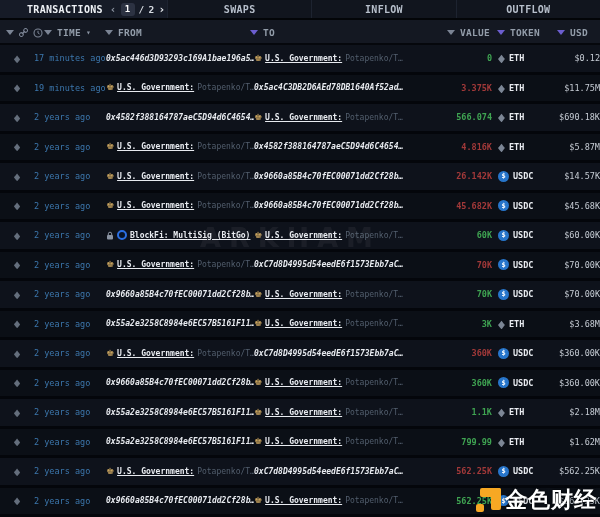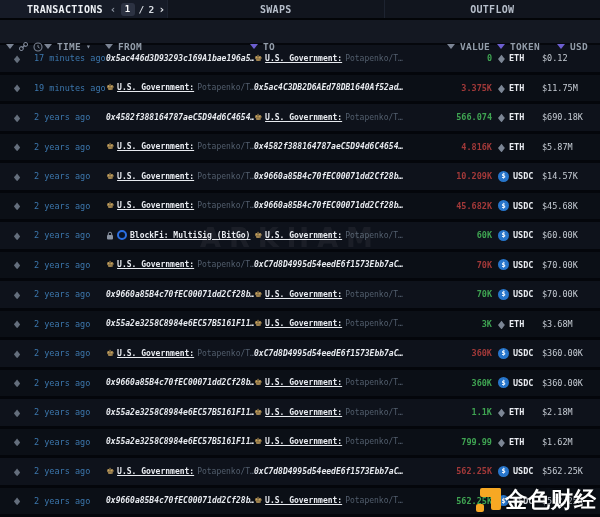--- a/index.html
+++ b/index.html
@@ -18,41 +18,41 @@
   .pager { display:flex; align-items:center; gap:4px; color:#aeb6c2; font-weight:bold; }
   .chev { color:#8b93a1; font-size:11px; cursor:pointer; }
   .chev.next { color:#e7eaef; }
   .pagebadge { background:#2c3242; color:#fff; border-radius:3px; padding:0 4px;
                height:13px; line-height:13px; font-size:9px; cursor:pointer; }
   .pagesep, .pagetotal { font-size:9.5px; color:#d6dbe2; }
 
   
   .colhead { position:relative; height:25px; background:#141822; border-bottom:2px solid #05070c;
              font-size:9.5px; font-weight:bold; color:#939daa; letter-spacing:.3px; }
-  .hgroup { position:absolute; top:14px; height:25px; display:flex; align-items:center; gap:5px; }
+  .hgroup { position:absolute; top:0; height:25px; display:flex; align-items:center; gap:5px; }
   .funnel { width:0; height:0; border-left:4px solid transparent; border-right:4px solid transparent;
             border-top:5px solid #7b8494; display:inline-block; cursor:pointer; }
   .funnel.purple { border-top-color:#6c5ecf; }
   .caret { color:#8a93a2; font-size:8px; }
   .hicon { display:inline-flex; cursor:pointer; }
 
   
   .rows { display:flex; flex-direction:column; height:472px; }
   .row { flex:1; display:flex; align-items:center; border-bottom:3px solid #04060b;
          background:#0e121b; cursor:pointer; }
   .row.even { background:#0b0f16; }
   .cell { white-space:nowrap; overflow:hidden; font-size:8.5px; }
   .c-chain { flex:0 0 34px; display:flex; justify-content:center; }
   .c-time  { flex:0 0 72px; color:#3c77ad; }
   .c-from  { flex:0 0 148px; display:flex; align-items:center; gap:3px; font-size:8px; }
   .c-to    { flex:0 0 184px; display:flex; align-items:center; gap:3px; font-size:8px; }
   .c-value { flex:0 0 54px; text-align:right; font-weight:bold; }
   .c-token { flex:0 0 50px; display:flex; align-items:center; gap:4px; padding-left:6px;
              color:#e8ebf0; font-weight:bold; }
-  .c-usd   { flex:1; padding-right:7px; color:#c6ccd4; }
+  .c-usd   { flex:1; text-align:right; color:#c6ccd4; }
   .green { color:#3fa452; }
   .red   { color:#a23939; }
   .addr { color:#e8ebf0; font-weight:bold;font-style:italic; }
   .ent  { color:#e8ebf0; font-weight:bold;text-decoration:underline; }
   .dim  { color:#535f6e; }
   .ethmark { color:#646e7c; font-size:8px; transform:scaleY(1.25); display:inline-block;
              font-family:"DejaVu Sans", sans-serif; }
   .ethmark.tok { color:#7c8695; font-size:9px; }
   .crown { color:#c8a35e; font-size:9px; line-height:1; font-family:"DejaVu Sans", sans-serif; }
   .usdc { width:11px; height:11px; border-radius:50%; background:#2775ca; color:#fff;
@@ -86,20 +86,21 @@
       <span>TRANSACTIONS</span>
       <span class="pager">
         <span class="chev">‹</span>
         <span class="pagebadge">1</span>
         <span class="pagesep">/</span>
         <span class="pagetotal">2</span>
         <span class="chev next">›</span>
       </span>
     </div>
     <div class="seg">SWAPS</div>
+    <div class="seg">INFLOW</div>
     <div class="seg">OUTFLOW</div>
   </div>
 
   <div class="colhead">
     <div class="hgroup" style="left:6px;">
       <span class="funnel"></span>
       <span class="hicon">
         <svg width="9" height="9" viewBox="0 0 9 9">
             <path d="M3 6 L6 3" stroke="#7b8494" stroke-width="1.2" fill="none"></path>
             <rect x="0.6" y="4.8" width="3.6" height="3.6" rx="1.6" transform="rotate(-45 2.4 6.6)" stroke="#7b8494" fill="none"></rect>
@@ -227,21 +228,21 @@
         </span>
         <span class="cell c-time">2 years ago</span>
         <span class="cell c-from">
           <span class="crown">♚</span>
           <span class="ent">U.S. Government:</span>
           <span class="dim">Potapenko/T…</span>
         </span>
         <span class="cell c-to">
           <span class="addr">0x9660a85B4c70fEC00071dd2Cf28b…</span>
         </span>
-        <span class="cell c-value red">10.209K</span>
+        <span class="cell c-value red">26.142K</span>
         <span class="cell c-token">
           <span class="usdc">$</span>
           <span>USDC</span>
         </span>
         <span class="cell c-usd">$14.57K</span>
       </div>
       <div class="row even">
         <span class="cell c-chain">
           <span class="ethmark">◆</span>
         </span>

